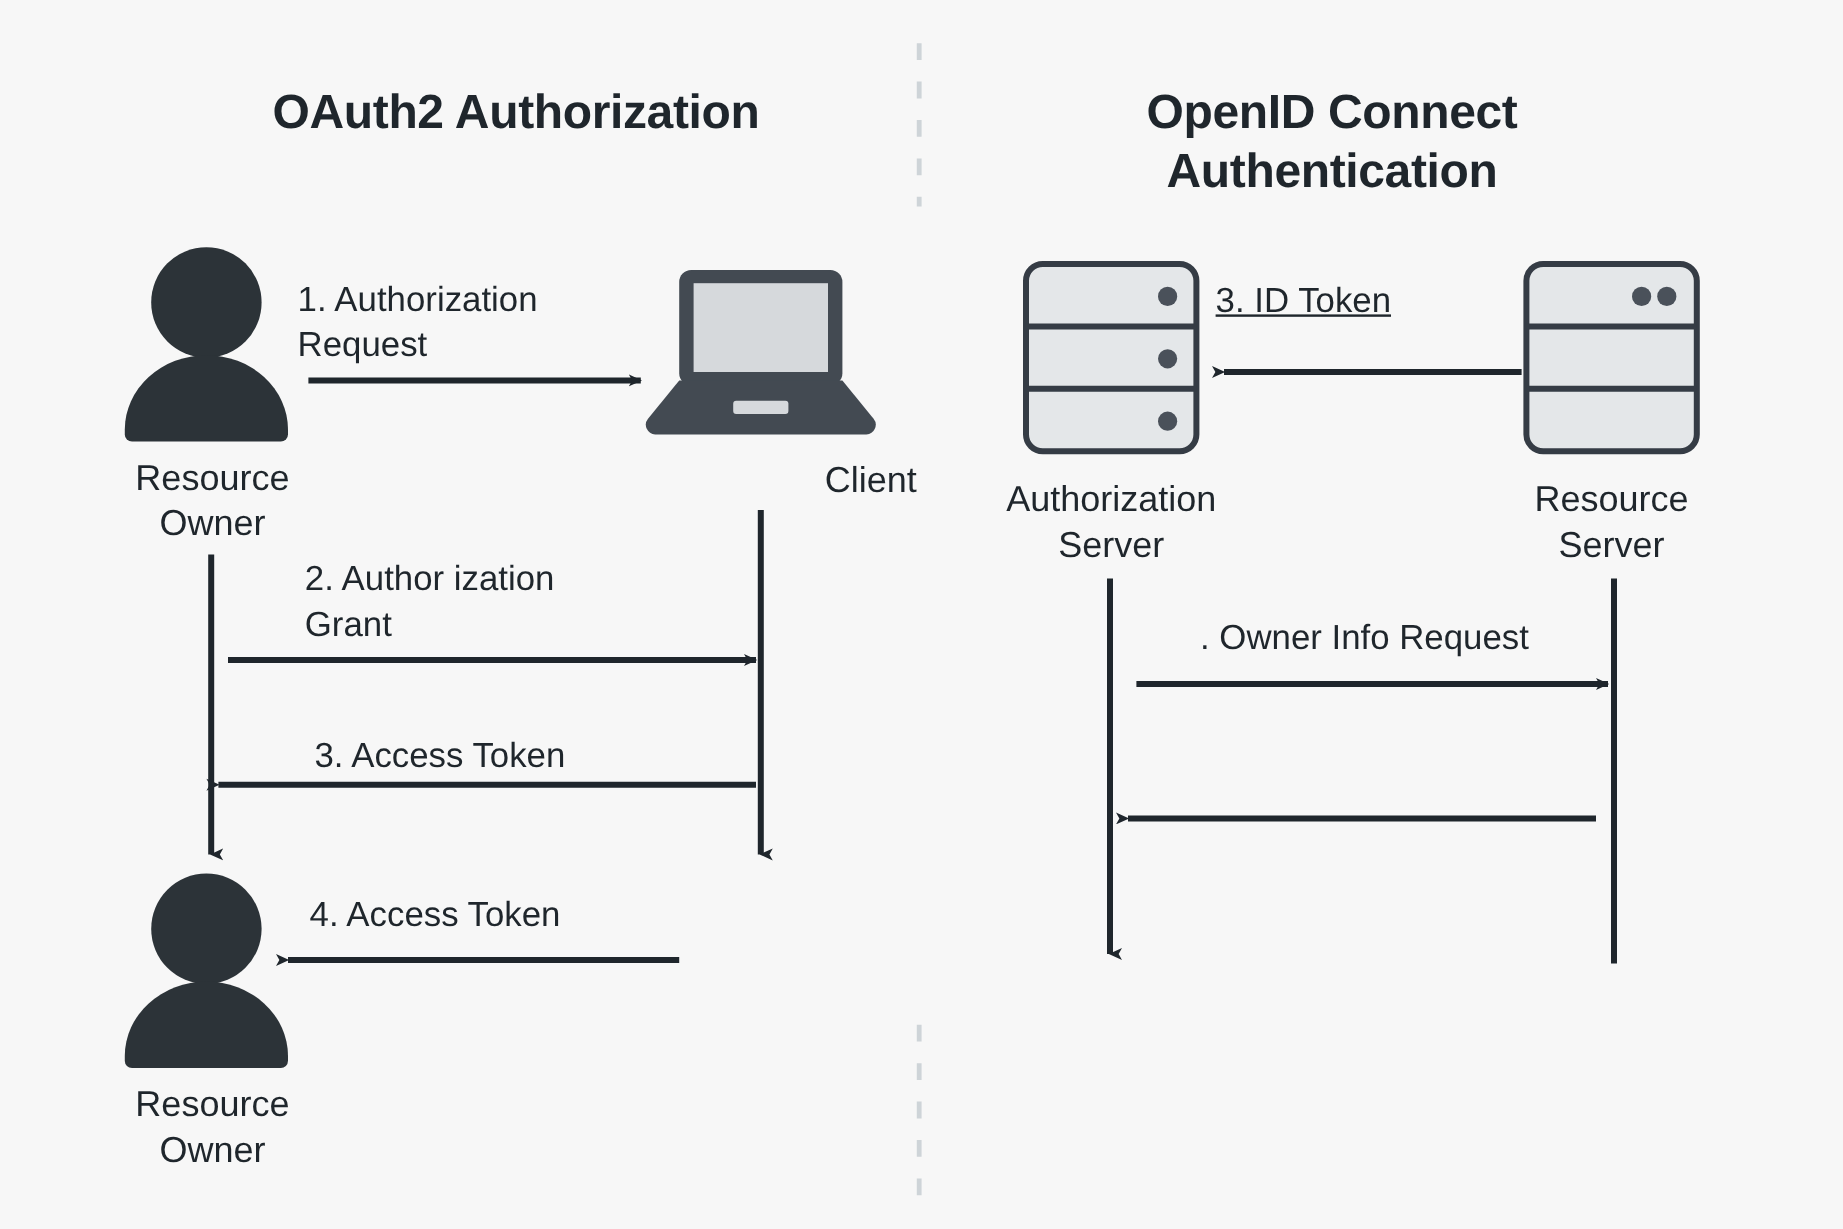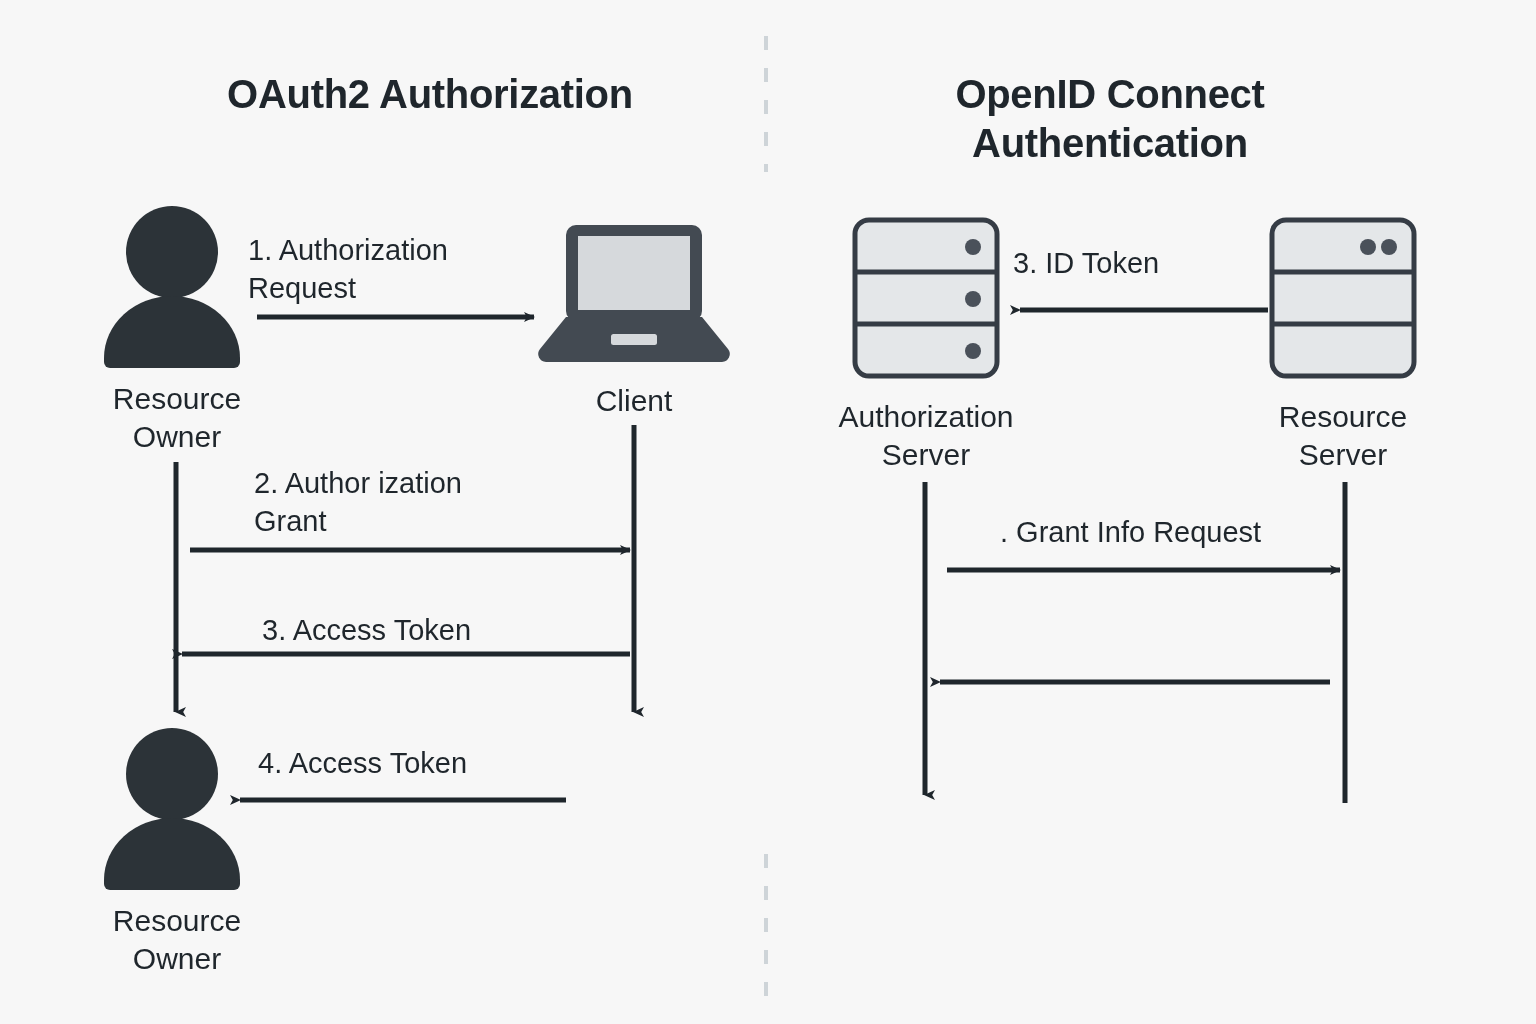--- a/index.html
+++ b/index.html
@@ -124,39 +124,39 @@
   </svg>
 
   <div class="panel-title" style="left:60px; top:70px; width:740px;">OAuth2 Authorization</div>
 
   <div class="panel-title" style="left:800px; top:70px; width:620px; white-space:pre-line;">OpenID Connect
 Authentication</div>
 
   <div class="node-label" style="left:42px; top:380px; width:270px;">Resource
 Owner</div>
 
-  <div class="node-label" style="left:504px; top:382px; width:260px;">Client</div>
+  <div class="node-label" style="left:504px; top:382px; width:260px;text-align:right;">Client</div>
 
   <div class="node-label" style="left:42px; top:902px; width:270px;">Resource
 Owner</div>
 
   <div class="edge-label" style="left:248px; top:232px; width:300px;">1. Authorization
 Request</div>
 
   <div class="edge-label" style="left:254px; top:465px; width:310px;">2. Author ization
 Grant</div>
 
   <div class="edge-label" style="left:262px; top:612px; width:300px;">3. Access Token</div>
 
   <div class="edge-label" style="left:258px; top:745px; width:300px;">4. Access Token</div>
 
   <div class="node-label" style="left:786px; top:398px; width:280px;">Authorization
 Server</div>
 
   <div class="node-label" style="left:1203px; top:398px; width:280px;">Resource
 Server</div>
 
-  <div class="edge-label" style="left:1013px; top:245px; width:260px;">3. ID Token</div>
+  <div class="edge-label" style="left:1013px; top:233px; width:260px;text-decoration:underline;">3. ID Token</div>
 
-  <div class="edge-label" style="left:1000px; top:514px; width:320px;">. Grant Info Request</div>
+  <div class="edge-label" style="left:1000px; top:514px; width:320px;">. Owner Info Request</div>
 
 
 </div>
 
 </body></html>

